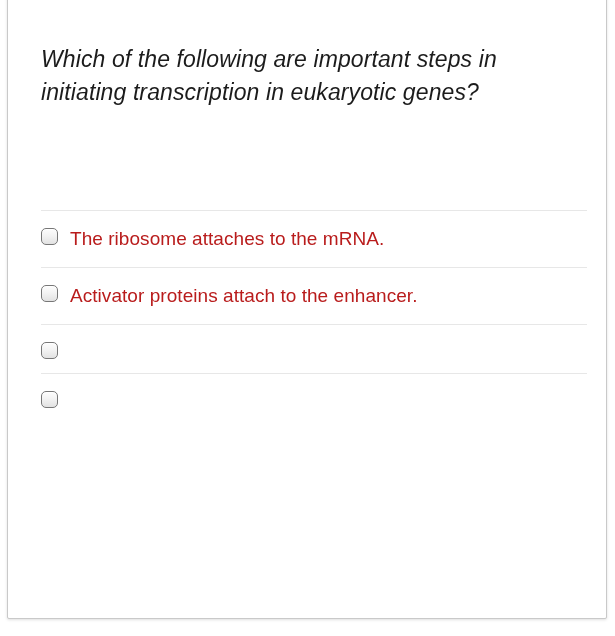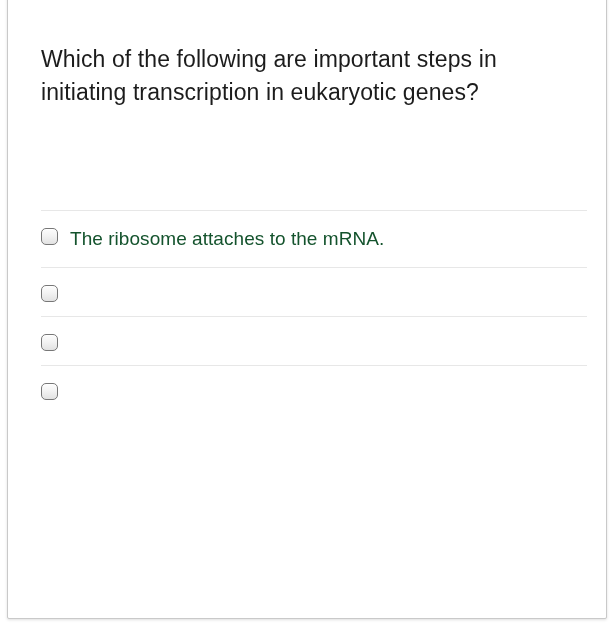--- a/index.html
+++ b/index.html
@@ -30,20 +30,21 @@
 
   .question-text {
     position: absolute;
     left: 33px;
     top: 48px;
     width: 530px;
     font-size: 23px;
     line-height: 33px;
     color: #1c1c1c;
     letter-spacing: 0.1px;
+    font-style: italic;
   }
 
   .options-list {
     position: absolute;
     left: 33px;
     top: 215px;
     width: 546px;
   }
 
   .option-row {
@@ -67,40 +68,41 @@
     border: 1px solid #777777;
     border-radius: 5px;
     background: linear-gradient(to bottom, #fdfdfd 0%, #f3f3f3 45%, #e2e2e2 100%);
     box-shadow: inset 0 1px 0 rgba(255,255,255,0.9);
   }
 
   .option-label {
     flex: 1 1 auto;
     font-size: 19px;
     line-height: 28px;
-    color: #14532d;
+    color: #b91c1c;
     letter-spacing: 0.05px;
   }
 </style>
 </head>
 <body>
 
 <div class="quiz-card">
 
   <div class="question-text">Which of the following are important steps in initiating transcription in eukaryotic genes?</div>
 
   <div class="options-list">
 
     <div class="option-row">
       <span class="option-checkbox"></span>
       <span class="option-label">The ribosome attaches to the mRNA.</span>
     </div>
 
     <div class="option-row">
       <span class="option-checkbox"></span>
+      <span class="option-label">Activator proteins attach to the enhancer.</span>
     </div>
 
     <div class="option-row">
       <span class="option-checkbox"></span>
     </div>
 
     <div class="option-row">
       <span class="option-checkbox"></span>
     </div>
 

